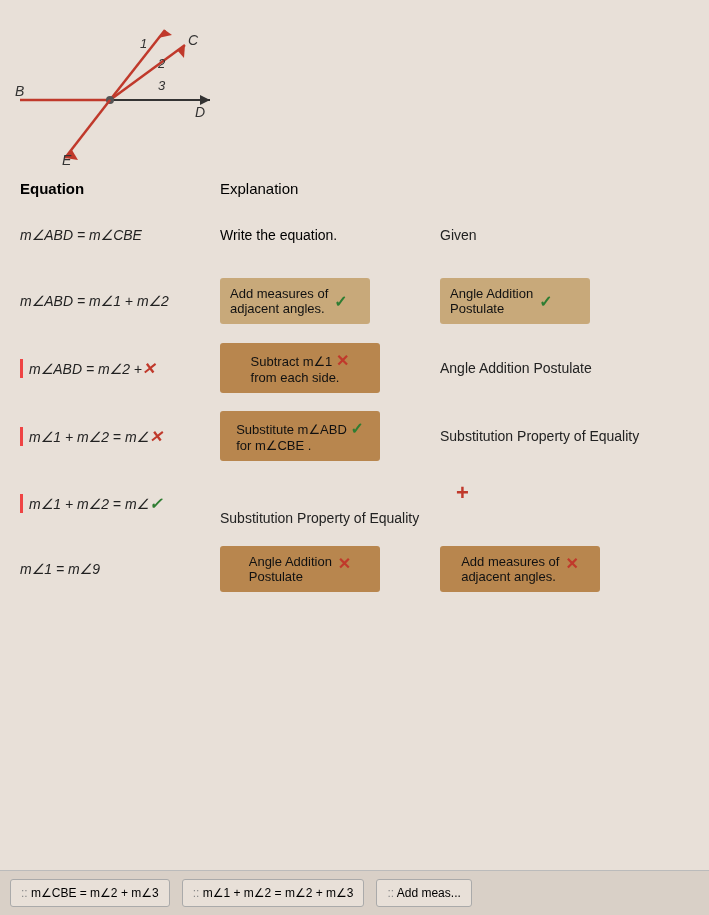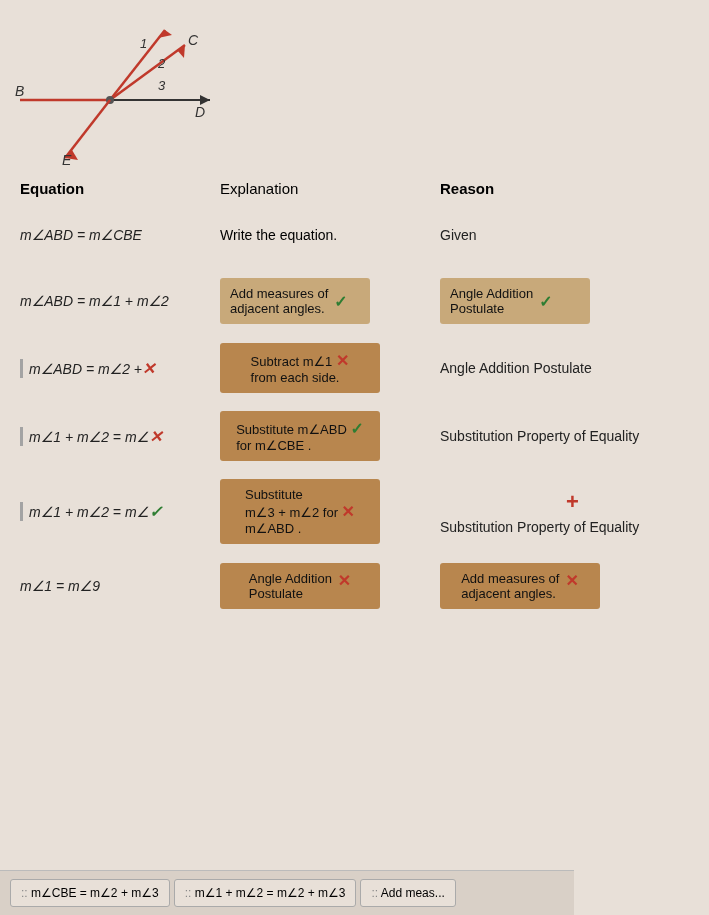--- a/index.html
+++ b/index.html
@@ -57,21 +57,21 @@
     }
 
     .eq-cell {
       width: 200px;
       font-style: italic;
       font-size: 14px;
       color: #222;
     }
 
     .eq-cell.bordered {
-      border-left: 3px solid #a3a3a3;
+      border-left: 3px solid #ef4444;
       padding-left: 6px;
     }
 
     .exp-cell {
       width: 220px;
     }
 
     .reason-cell {
       flex: 1;
       font-size: 14px;
@@ -128,25 +128,25 @@
       display: flex;
       gap: 4px;
       align-items: center;
     }
 
     
     .chip-bar {
       position: fixed;
       bottom: 0;
       left: 0;
-      width: 574px;
+      width: 709px;
       background: #d9d0c7;
       border-top: 1px solid #bbb;
       display: flex;
-      gap: 4px;
+      gap: 12px;
       padding: 8px 10px;
     }
 
     .chip {
       background: #e8e0d8;
       border: 1px solid #aaa;
       border-radius: 3px;
       padding: 6px 10px;
       font-size: 12px;
       cursor: pointer;
@@ -197,21 +197,20 @@
     <polygon points="55,148 62,140 68,150" fill="#c0392b"></polygon>
     <text x="52" y="155" font-size="14" font-style="italic" fill="#333">E</text>
   </svg>
 </div>
 
 <div class="main-content">
 
   <div class="header-row">
     <div class="col-equation">Equation</div>
     <div class="col-explanation">Explanation</div>
-    <div class="col-reason">Reason</div>
   </div>
 
   <div class="proof-row">
     <div class="eq-cell">
       <span>m∠ABD = m∠CBE</span>
     </div>
     <div class="exp-cell">
       <span>Write the equation.</span>
     </div>
     <div class="reason-cell">
@@ -261,25 +260,20 @@
       </div>
     </div>
     <div class="reason-cell">
       <span>Substitution Property of Equality</span>
     </div>
   </div>
 
   <div class="proof-row">
     <div class="eq-cell bordered">
       <span>m∠1 + m∠2 = m∠<span class="check-icon">✓</span></span>
-    </div>
-    <div class="exp-cell">
-      <div class="tan-box-dark">
-        <span>Substitute<br>m∠3 + m∠2 for <span class="x-icon">✕</span><br>m∠ABD .</span>
-      </div>
     </div>
     <div class="reason-cell">
       <span class="plus-icon">+</span>
       <span>Substitution Property of Equality</span>
     </div>
   </div>
 
   <div class="proof-row">
     <div class="eq-cell">
       <span>m∠1 = m∠9</span>

